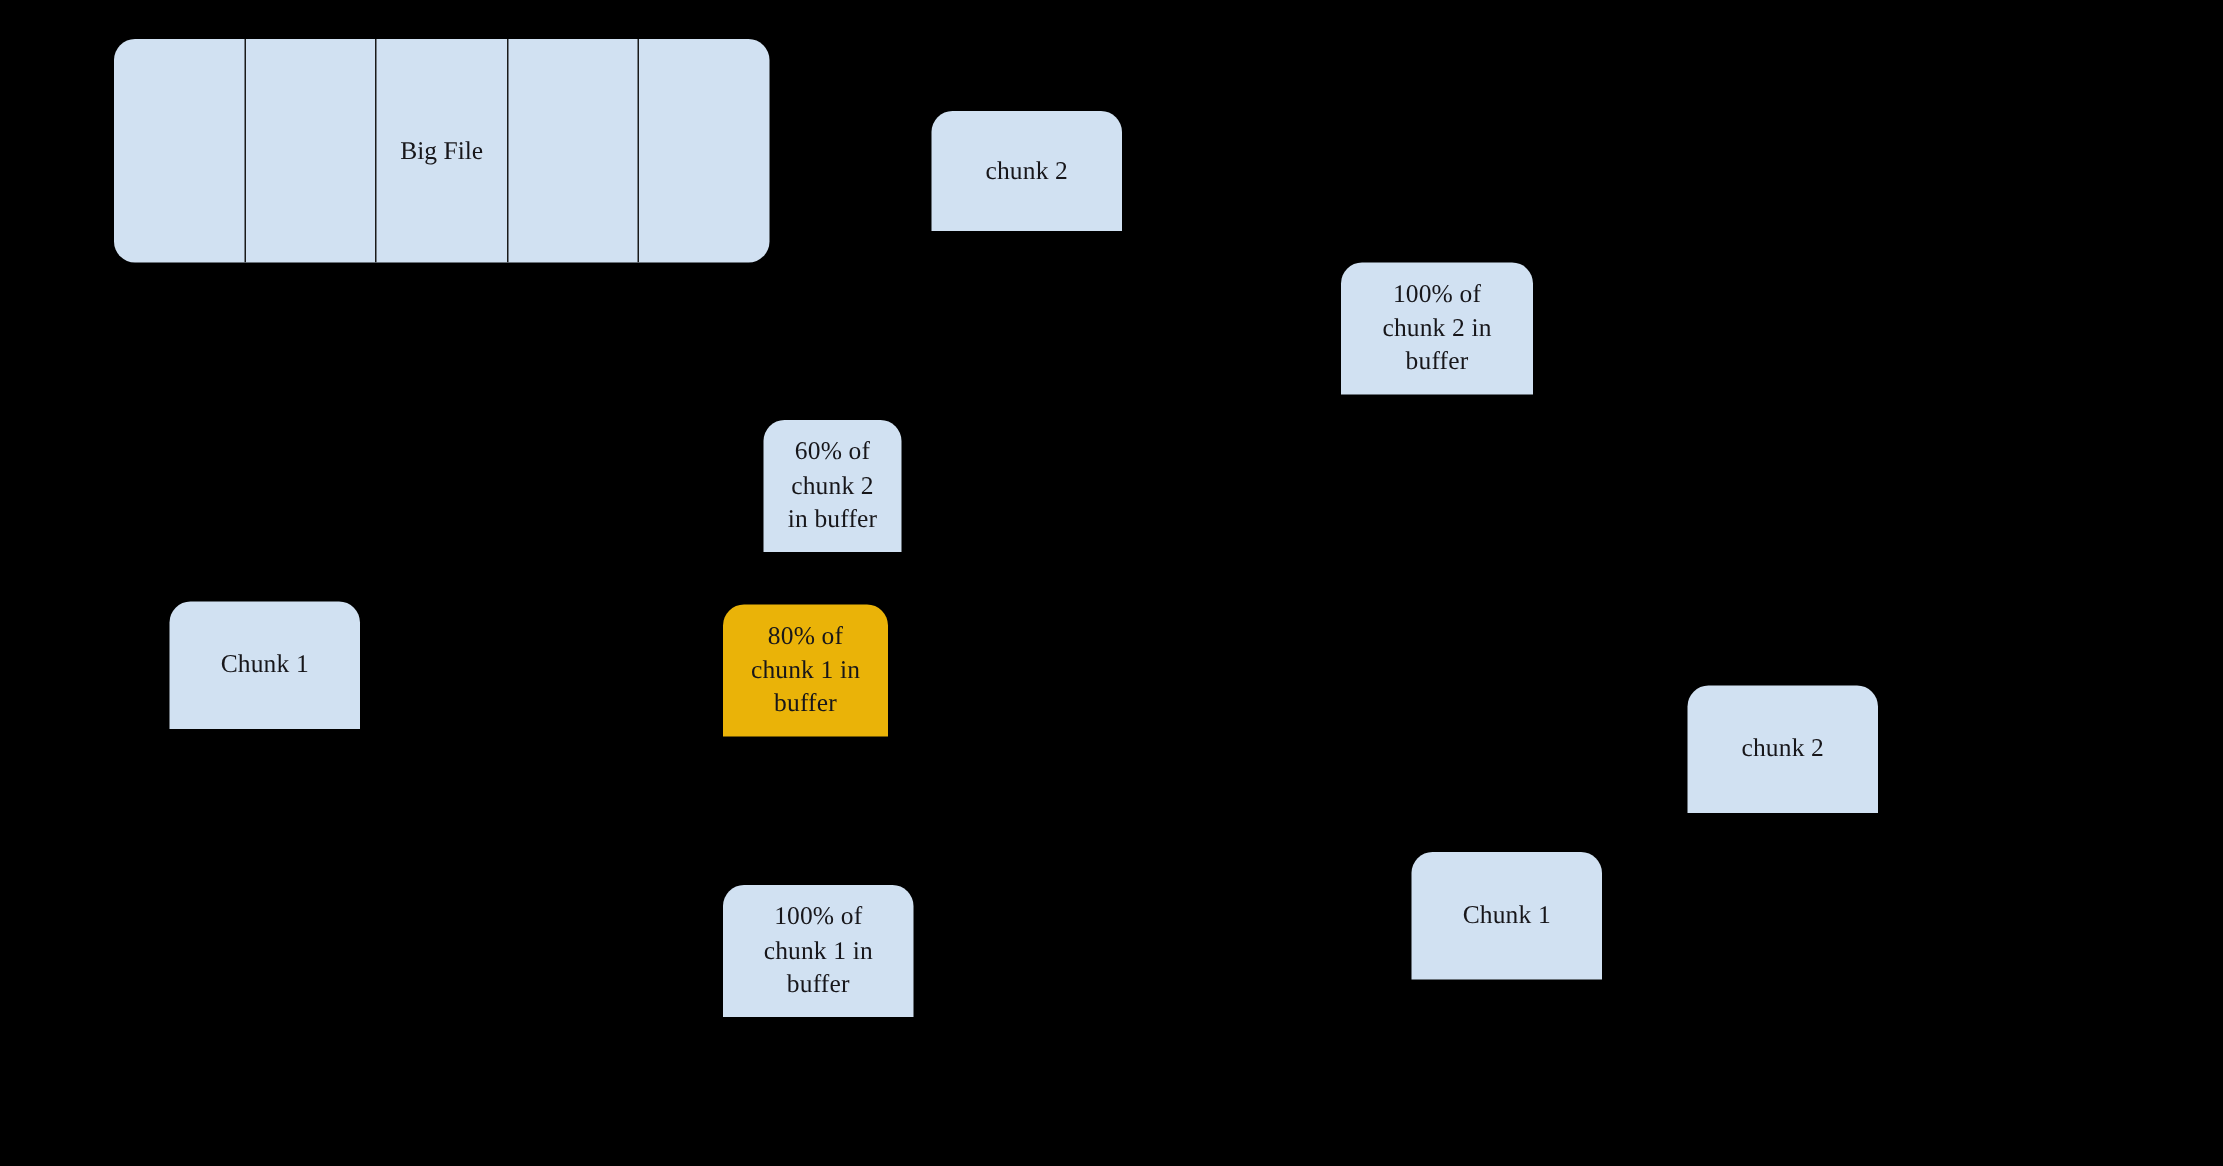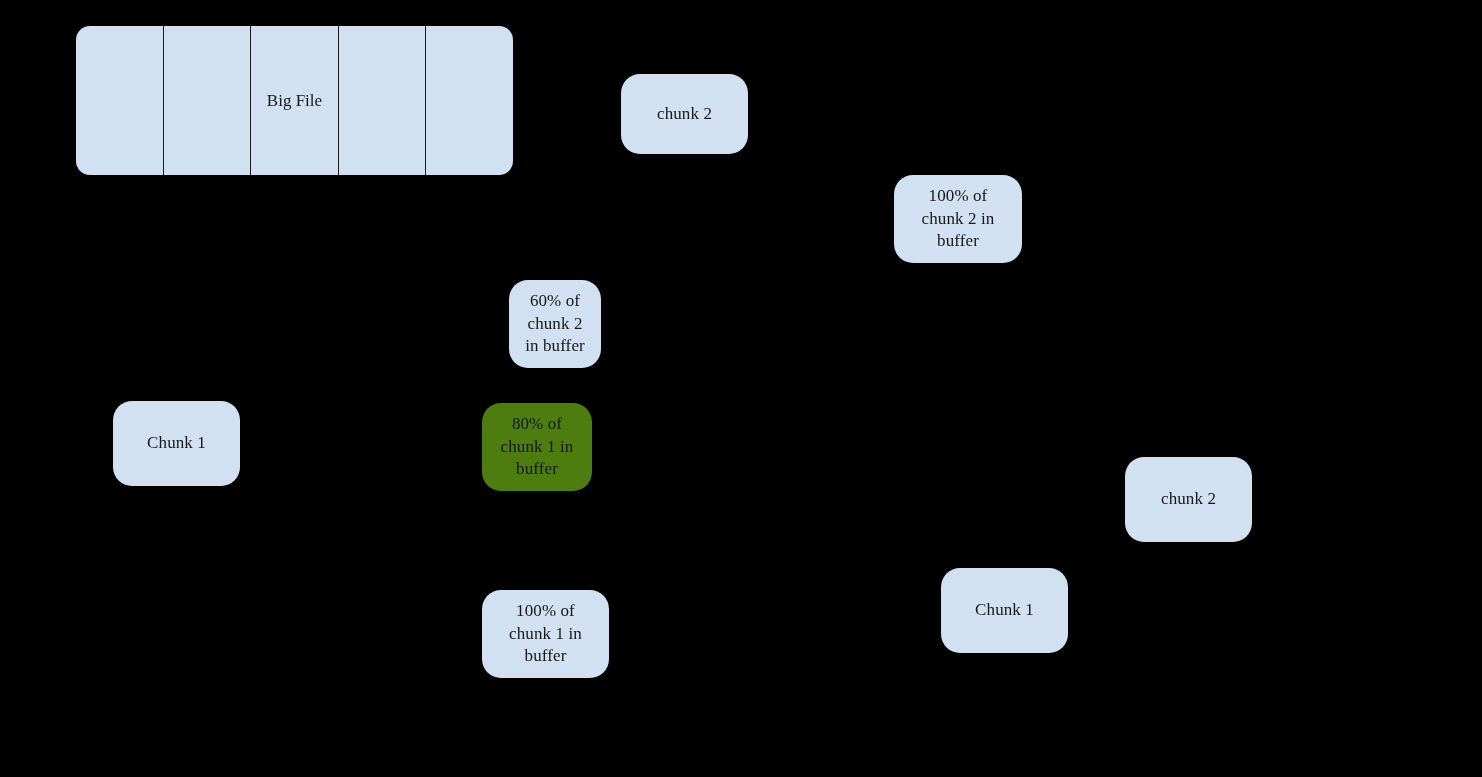--- a/index.html
+++ b/index.html
@@ -27,21 +27,20 @@
     border-bottom-right-radius: 0;
     display: flex;
     align-items: center;
     justify-content: center;
     text-align: center;
     color: #17161a;
     font-size: 17px;
     line-height: 1.33;
     letter-spacing: 0.1px;
     user-select: none;
-    border-radius: 19px;
   }
   .node .label {
     padding: 0 6px;
     white-space: pre-line;
   }
 
   
   .segmented {
     position: absolute;
     box-sizing: border-box;
@@ -95,21 +94,21 @@
 buffer</span>
     </div>
     <div class="node" style="left: 481px; top: 280px; width: 92px; height: 88px; background: rgb(209, 225, 242); color: rgb(23, 22, 26); margin-left: 28px;">
       <span class="label">60% of
 chunk 2
 in buffer</span>
     </div>
     <div class="node" style="left: 113px; top: 401px; width: 127px; height: 85px; background: rgb(209, 225, 242); color: rgb(23, 22, 26);">
       <span class="label">Chunk 1</span>
     </div>
-    <div class="node" style="left: 482px; top: 403px; width: 110px; height: 88px; background: #4d7c0f; color: rgb(23, 22, 26);">
+    <div class="node" style="left: 482px; top: 403px; width: 110px; height: 88px; background: #eab308; color: rgb(23, 22, 26);">
       <span class="label">80% of
 chunk 1 in
 buffer</span>
     </div>
     <div class="node" style="left: 482px; top: 590px; width: 127px; height: 88px; background: rgb(209, 225, 242); color: rgb(23, 22, 26);">
       <span class="label">100% of
 chunk 1 in
 buffer</span>
     </div>
     <div class="node" style="left: 941px; top: 568px; width: 127px; height: 85px; background: rgb(209, 225, 242); color: rgb(23, 22, 26);">

